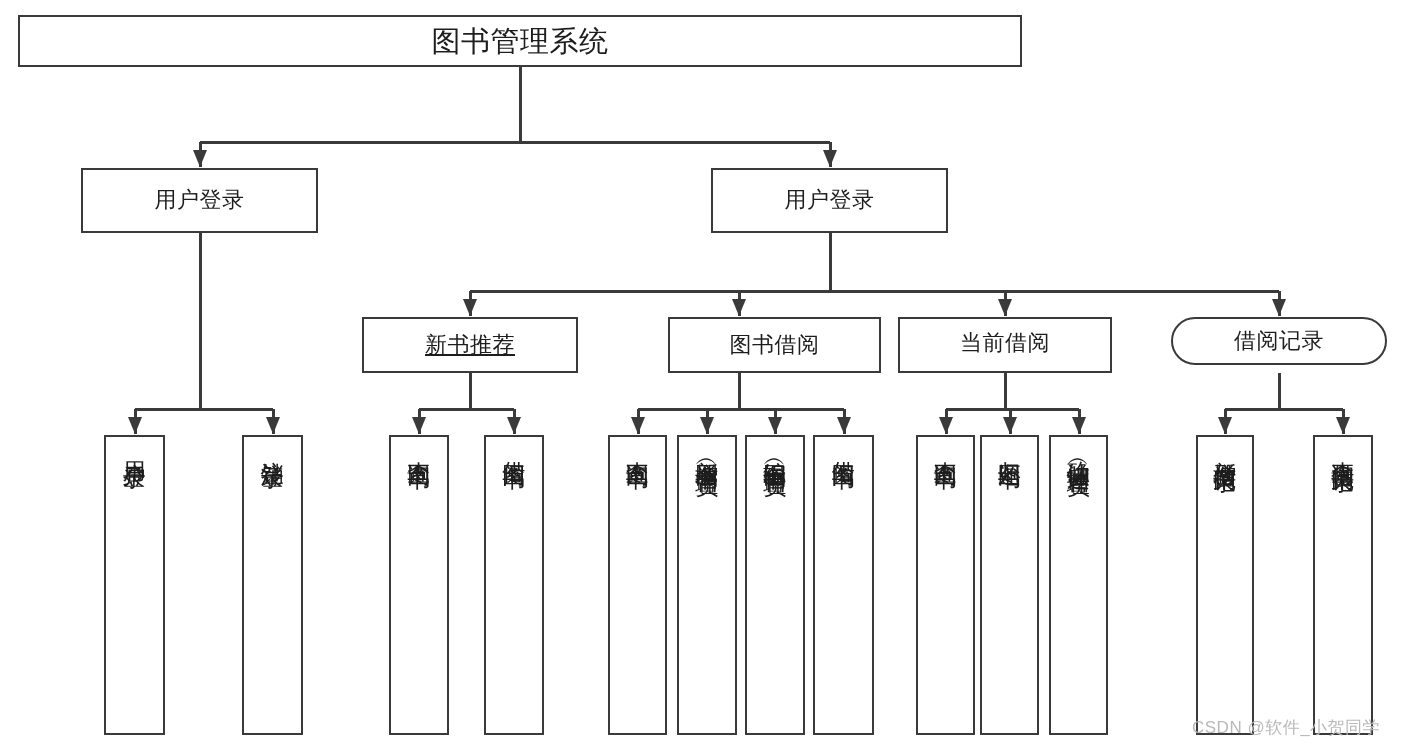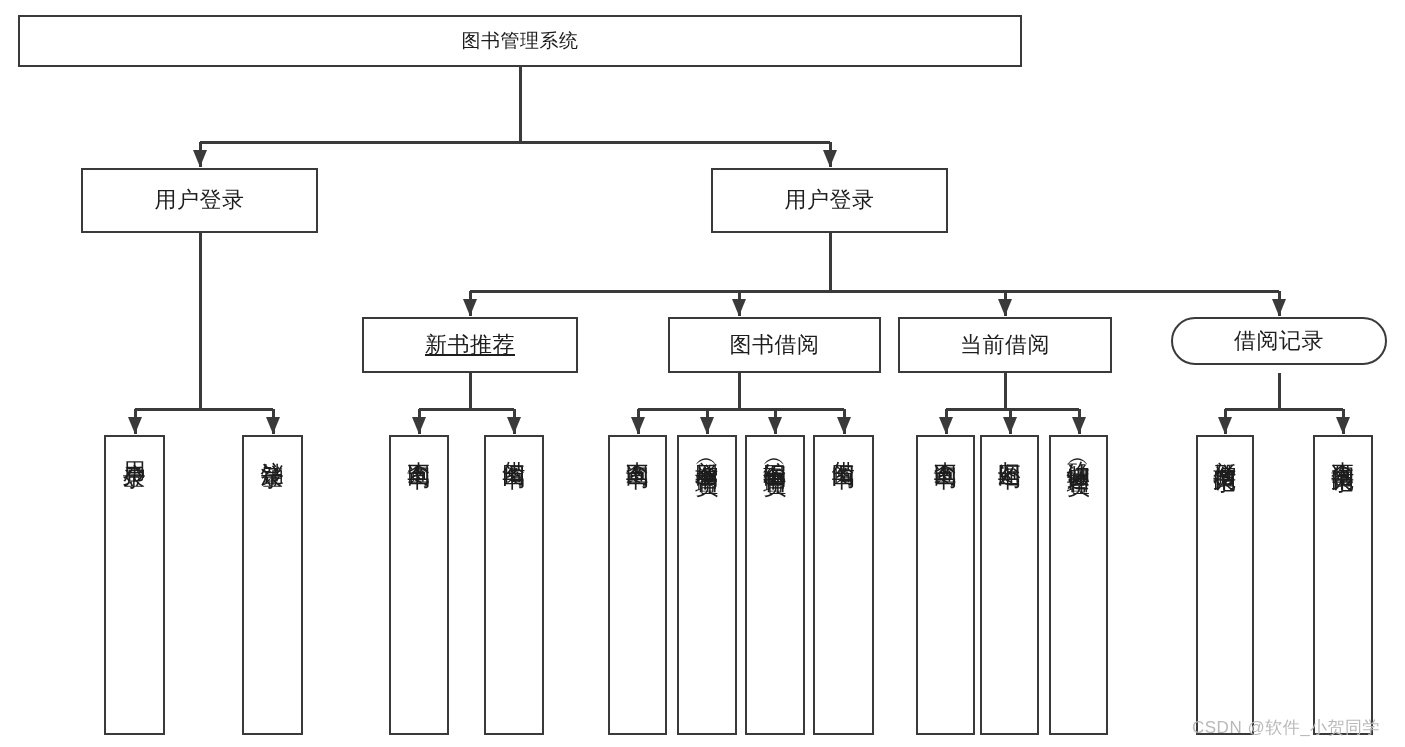--- a/index.html
+++ b/index.html
@@ -38,21 +38,21 @@
   .node .label {
     display: block;
     text-align: center;
     line-height: 1.12;
     letter-spacing: 0.5px;
   }
   .node.h .label {
     font-size: 22px;
   }
   .node.root .label {
-    font-size: 19px;
+    font-size: 29px;
   }
   .node.v {
     align-items: flex-start;
     justify-content: center;
     padding-top: 6px;
   }
   .node.v .label {
     writing-mode: vertical-rl;
     text-orientation: upright;
     font-size: 23px;
@@ -150,21 +150,21 @@
       </div>
       <div class="node h" style="left: 711px; top: 168px; width: 237px; height: 65px;">
         <span class="label">用户登录</span>
       </div>
       <div class="node h" style="left: 362px; top: 317px; width: 216px; height: 56px; text-decoration: underline;">
         <span class="label">新书推荐</span>
       </div>
       <div class="node h" style="left: 632px; top: 317px; width: 213px; height: 56px; margin-left: 36px;">
         <span class="label">图书借阅</span>
       </div>
-      <div class="node h" style="left: 898px; top: 317px; width: 214px; height: 56px;">
+      <div class="node h" style="left: 898px; top: 317px; width: 214px; height: 56px; font-family: Liberation Mono, monospace;">
         <span class="label">当前借阅</span>
       </div>
       <div class="node h" style="left: 1171px; top: 317px; width: 216px; height: 48px; border-radius: 28px;">
         <span class="label">借阅记录</span>
       </div>
       <div class="node v" style="left: 104px; top: 435px; width: 61px; height: 300px;">
         <span class="label">用户登录</span>
       </div>
       <div class="node v" style="left: 242px; top: 435px; width: 61px; height: 300px;">
         <span class="label">注销登录</span>

